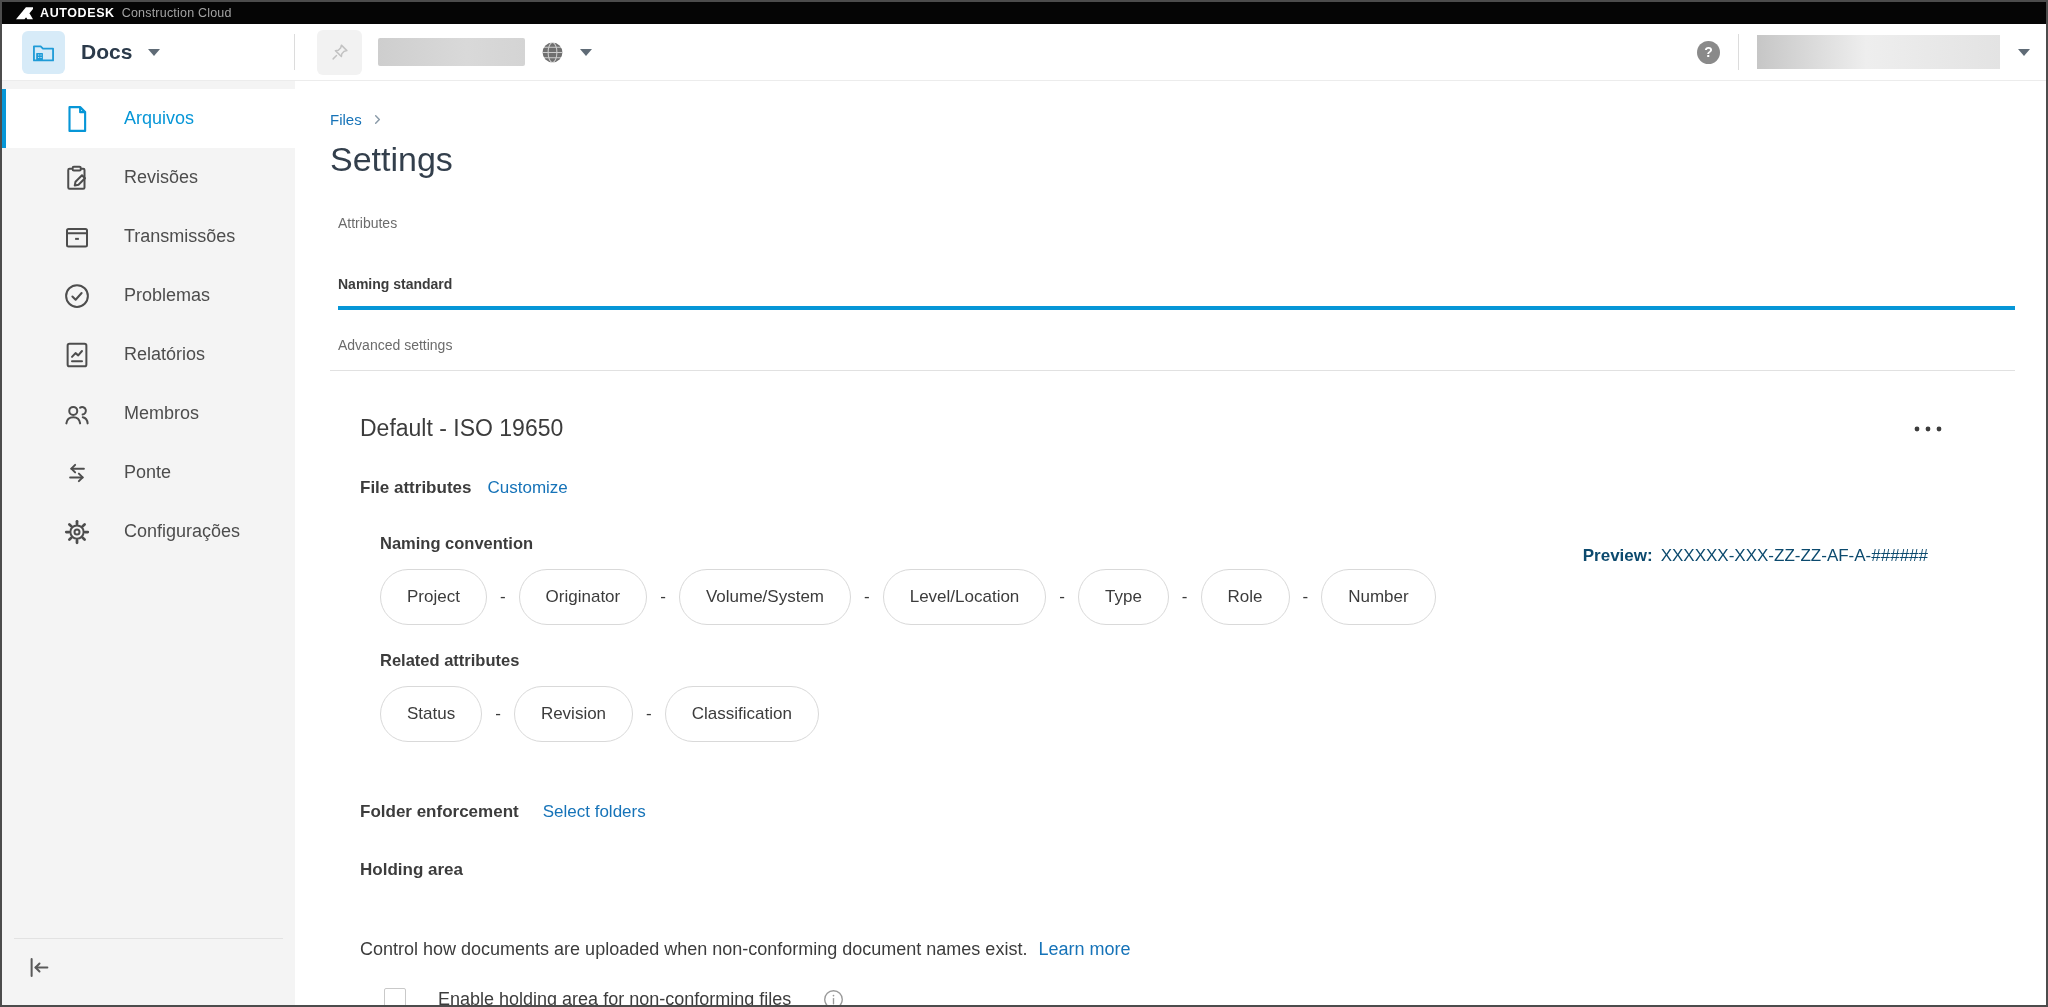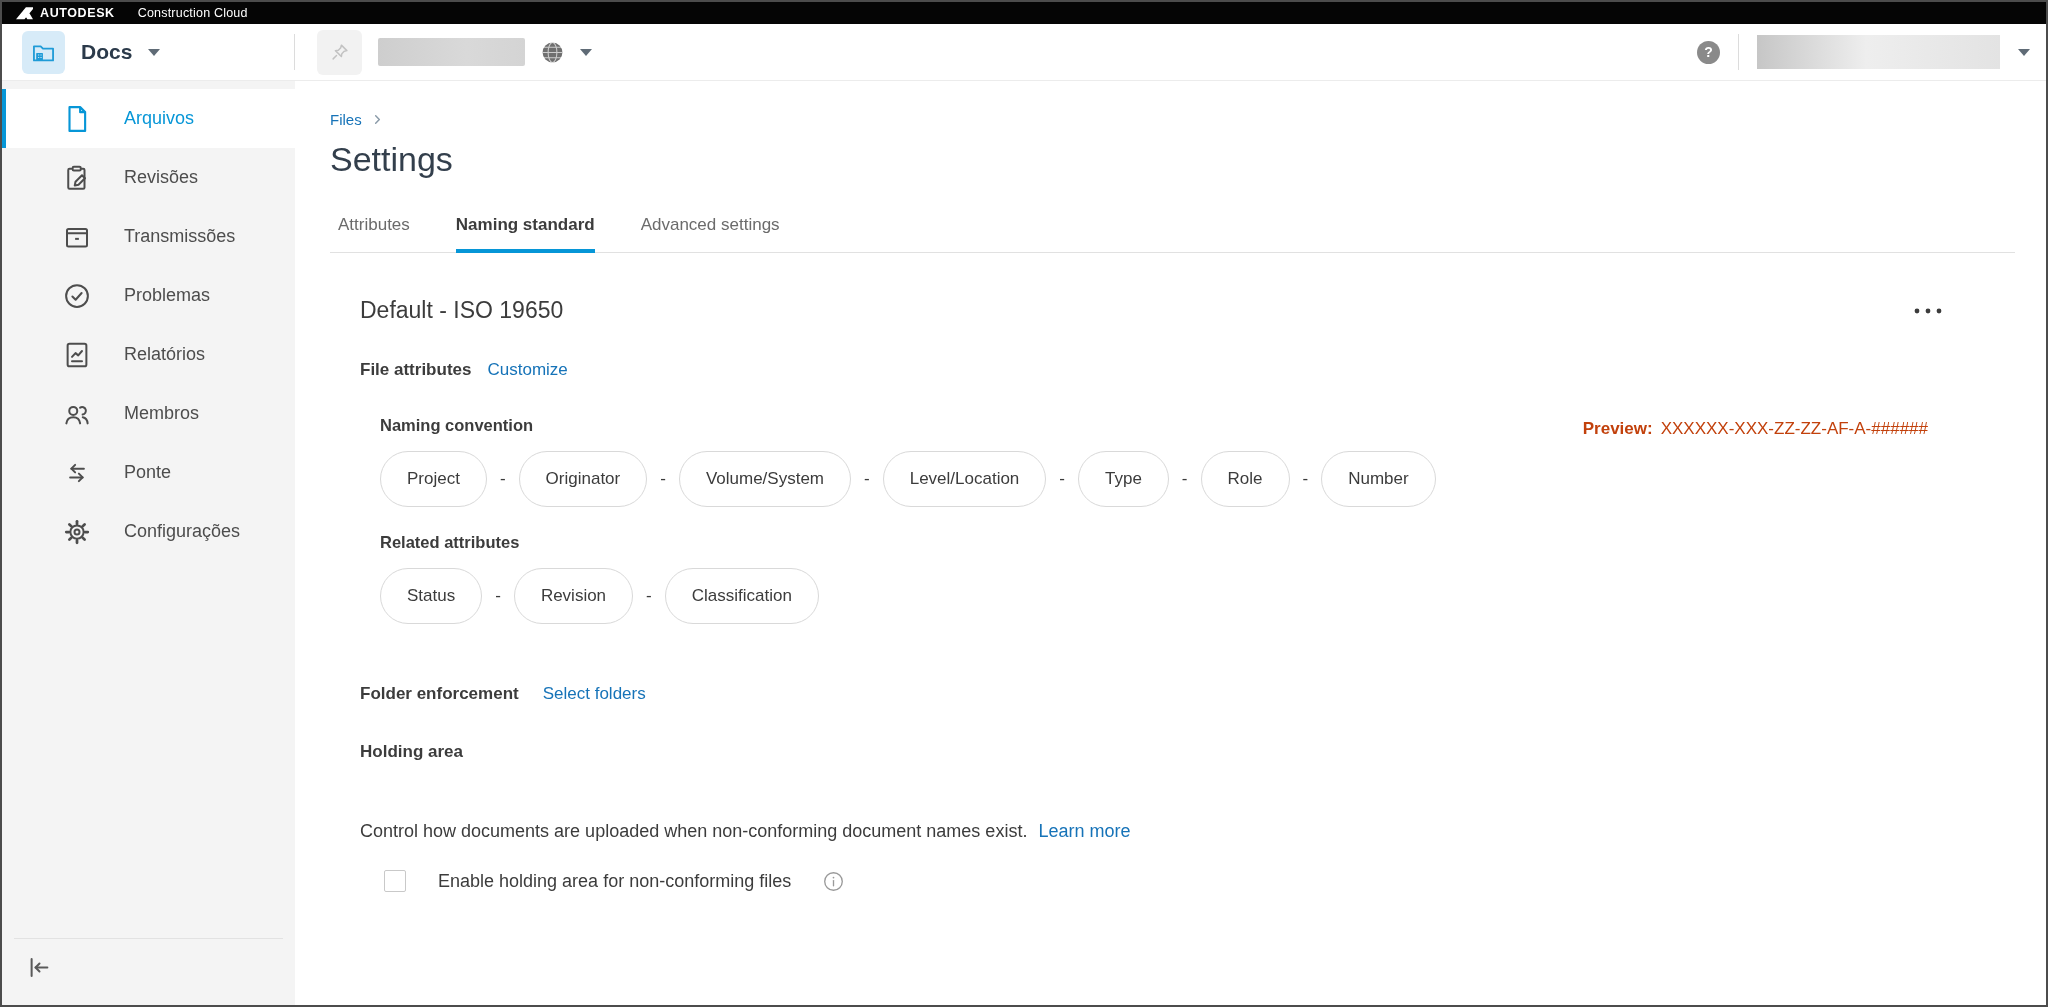--- a/index.html
+++ b/index.html
@@ -5,21 +5,21 @@
   html,body{margin:0;padding:0;background:#fff;}
   .window{
     width:2048px;height:1007px;box-sizing:border-box;border:2px solid #4c4c4c;
     display:flex;flex-direction:column;background:#fff;
     font-family:"Liberation Sans",sans-serif;color:#3c3c3c;overflow:hidden;
   }
   
   .topbar{height:22px;flex:0 0 auto;background:#050505;display:flex;align-items:center;padding:0 14px;gap:7px;}
   .topbar .logo-mark{display:flex;align-items:center;}
   .topbar .brand{color:#fff;font-weight:bold;font-size:12.5px;letter-spacing:.6px;}
-  .topbar .suite{color:#ffffff;font-size:12.5px;letter-spacing:.2px;margin-left:16px;}
+  .topbar .suite{color:#a3a3a3;font-size:12.5px;letter-spacing:.2px;}
   
   .header{height:56px;flex:0 0 auto;background:#fff;display:flex;align-items:center;border-bottom:1px solid #ececec;}
   .product{display:flex;align-items:center;gap:16px;padding:0 20px;width:292px;box-sizing:border-box;}
   .docs-badge{width:43px;height:43px;border-radius:6px;background:#d7ebf8;display:flex;align-items:center;justify-content:center;flex:0 0 auto;}
   .product-name{font-size:21px;font-weight:700;color:#2b3a4a;}
   .caret{width:0;height:0;border-left:6px solid transparent;border-right:6px solid transparent;border-top:7px solid #5f6b76;display:inline-block;}
   .vdiv{width:1px;height:36px;background:#dcdcdc;flex:0 0 auto;}
   .project{display:flex;align-items:center;gap:16px;padding-left:22px;}
   .icon-btn-disabled{width:45px;height:45px;border-radius:6px;background:#f2f2f2;display:flex;align-items:center;justify-content:center;}
   .redact-project{width:147px;height:28px;border-radius:2px;background:linear-gradient(90deg,#cecece,#d9d9d9 60%,#d4d4d4);}
@@ -33,37 +33,37 @@
     color:#4d4d4d;font-size:18px;cursor:pointer;}
   .nav-item svg{flex:0 0 auto;}
   .nav-item.active{background:#fff;border-left-color:#0696d7;color:#0696d7;}
   .sidebar-bottom{position:absolute;left:0;right:0;bottom:0;padding:16px 0 20px 24px;}
   .sidebar-bottom::before{content:"";display:block;position:absolute;top:0;left:12px;right:12px;height:1px;background:#e2e2e2;}
   
   .content{flex:1;background:#fff;padding:30px 0 0 35px;box-sizing:border-box;overflow:hidden;}
   .breadcrumb{display:flex;align-items:center;gap:10px;font-size:15px;}
   .crumb-link{color:#1673b8;cursor:pointer;}
   .page-title{font-size:34px;font-weight:500;color:#333f4c;margin-top:12px;}
-  .tabs{display:flex;gap:46px;margin-top:36px;padding-left:8px;border-bottom:1px solid #e1e1e1;margin-right:31px;font-size:17px;color:#6b6b6b;}
+  .tabs{display:flex;gap:28px;margin-top:36px;padding-left:8px;border-bottom:1px solid #e1e1e1;margin-right:31px;font-size:14px;color:#6b6b6b;flex-direction:column;}
   .tab{padding-bottom:14px;margin-bottom:-1px;cursor:pointer;border-bottom:4px solid transparent;}
   .tab.active{color:#3c3c3c;font-weight:700;border-bottom-color:#0696d7;}
   .section{padding:0 31px 0 30px;}
   .section-head{display:flex;justify-content:space-between;align-items:center;margin-top:44px;}
   .section-title{font-size:23px;color:#3c3c3c;}
   .more-btn{margin-right:72px;cursor:pointer;display:flex;align-items:center;height:24px;}
   .attr-row{margin-top:36px;display:flex;gap:16px;font-size:17px;align-items:baseline;}
   .bold-label{font-weight:700;color:#3c3c3c;}
   .link{color:#1673b8;cursor:pointer;}
   .convention{margin-top:28px;padding-left:20px;position:relative;}
   .conv-label{font-weight:700;font-size:16.5px;color:#3c3c3c;margin-top:36px;}
   .pills{display:flex;align-items:center;gap:13px;margin-top:16px;}
   .pill{border:1px solid #d9d9d9;border-radius:28px;height:54px;display:flex;align-items:center;
     padding:0 26px;font-size:17px;color:#3c3c3c;background:#fff;white-space:nowrap;}
   .sep{font-size:17px;color:#3c3c3c;}
-  .preview{position:absolute;top:3px;right:87px;font-size:17px;color:#c2410c;display:flex;gap:8px;}
+  .preview{position:absolute;top:12px;right:87px;font-size:17px;color:#0c4a6e;display:flex;gap:8px;}
   .preview .p-label{font-weight:600;}
   .folder-row{margin-top:60px;display:flex;gap:24px;font-size:17px;align-items:baseline;}
   .holding-label{margin-top:38px;font-weight:700;font-size:17px;color:#3c3c3c;}
   .desc{margin-top:59px;font-size:18px;color:#3c3c3c;}
   .desc .link{margin-left:6px;}
   .check-row{margin-top:28px;margin-left:24px;display:flex;align-items:center;gap:32px;font-size:18px;color:#3c3c3c;}
   .checkbox{appearance:none;-webkit-appearance:none;width:22px;height:22px;border:1px solid #c9c9c9;border-radius:2px;background:#fff;margin:0;cursor:pointer;}
   .info-icon{display:flex;align-items:center;}
 </style>
 </head>

